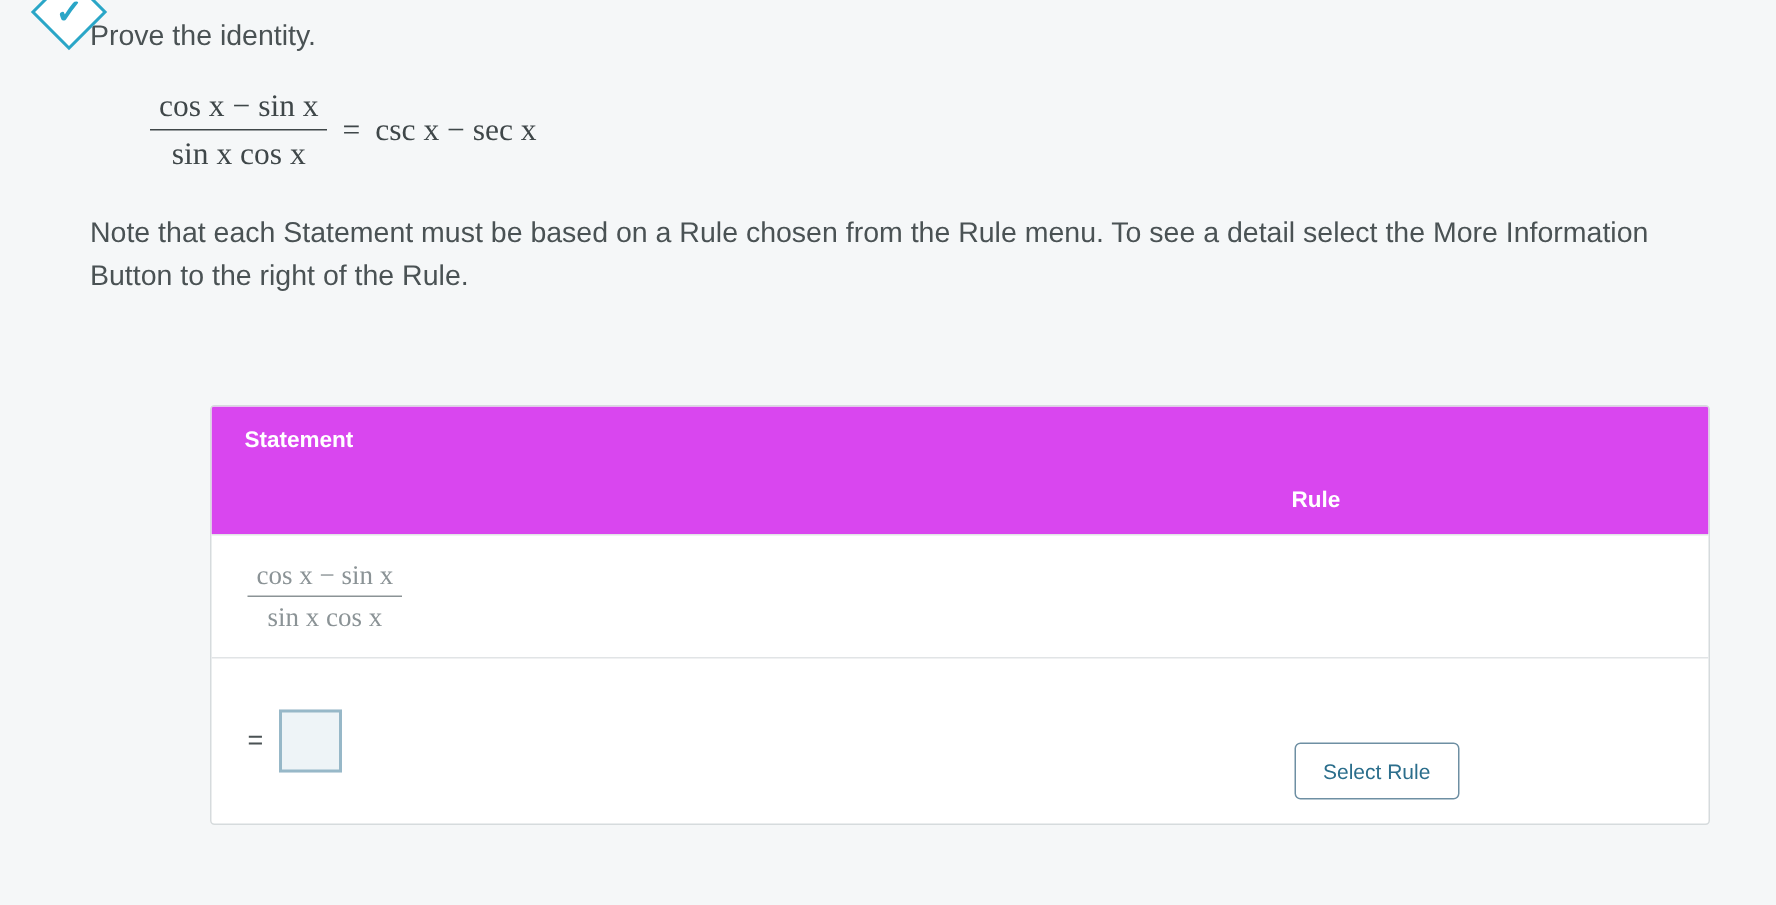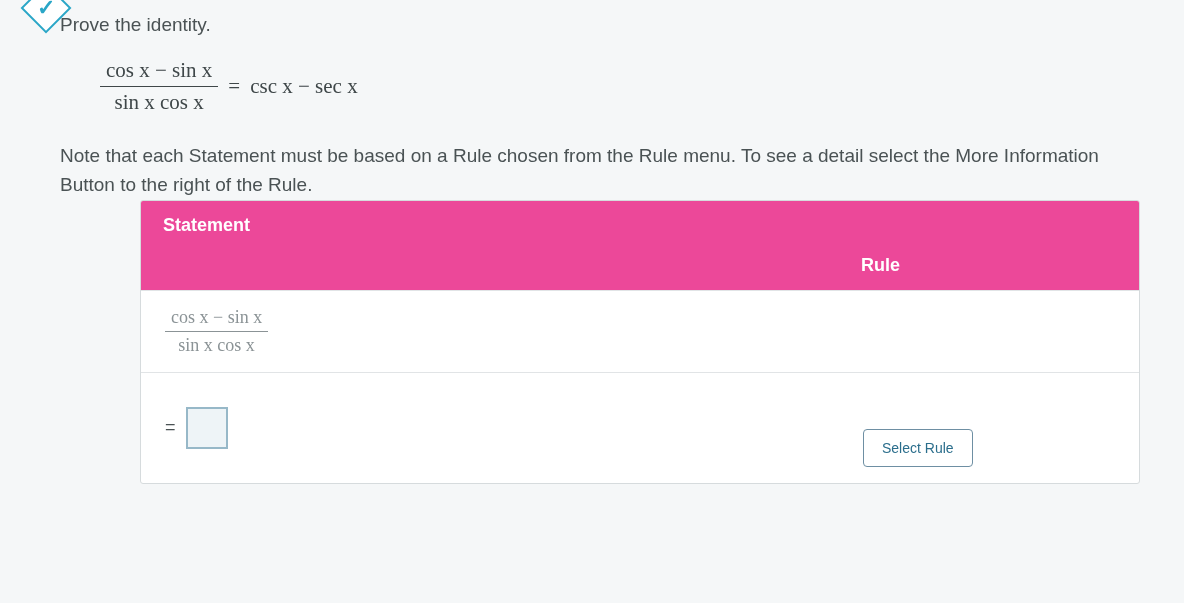--- a/index.html
+++ b/index.html
@@ -52,34 +52,35 @@
   flex-direction: column;
   text-align: center;
 }
 .frac .num { padding: 0 6px 3px; }
 .frac .den { padding: 3px 6px 0; border-top: 1.5px solid #3f4749; }
 .eq { margin: 0 10px; }
 .note {
   font-size: 19px;
   color: #4a5254;
   line-height: 1.55;
+  margin-bottom: 70px;
 }
 .proof-table {
   margin: 0 0 0 80px;
   width: 1000px;
   border: 1px solid #d6dbdd;
   border-radius: 3px;
   background: #ffffff;
   overflow: hidden;
 }
 .proof-head {
-  background: #ec4899;
+  background: #d946ef;
   color: #ffffff;
   display: flex;
-  font-size: 18px;
+  font-size: 15px;
   font-weight: 600;
 }
 .col-statement { flex: 1; padding: 14px 22px; }
 .col-rule { width: 300px; padding: 14px 22px; margin-top: 40px; }
 .proof-row {
   display: flex;
   border-top: 1px solid #e1e4e6;
   align-items: center;
 }
 .proof-row .col-statement { flex: 1; padding: 16px 24px; }

